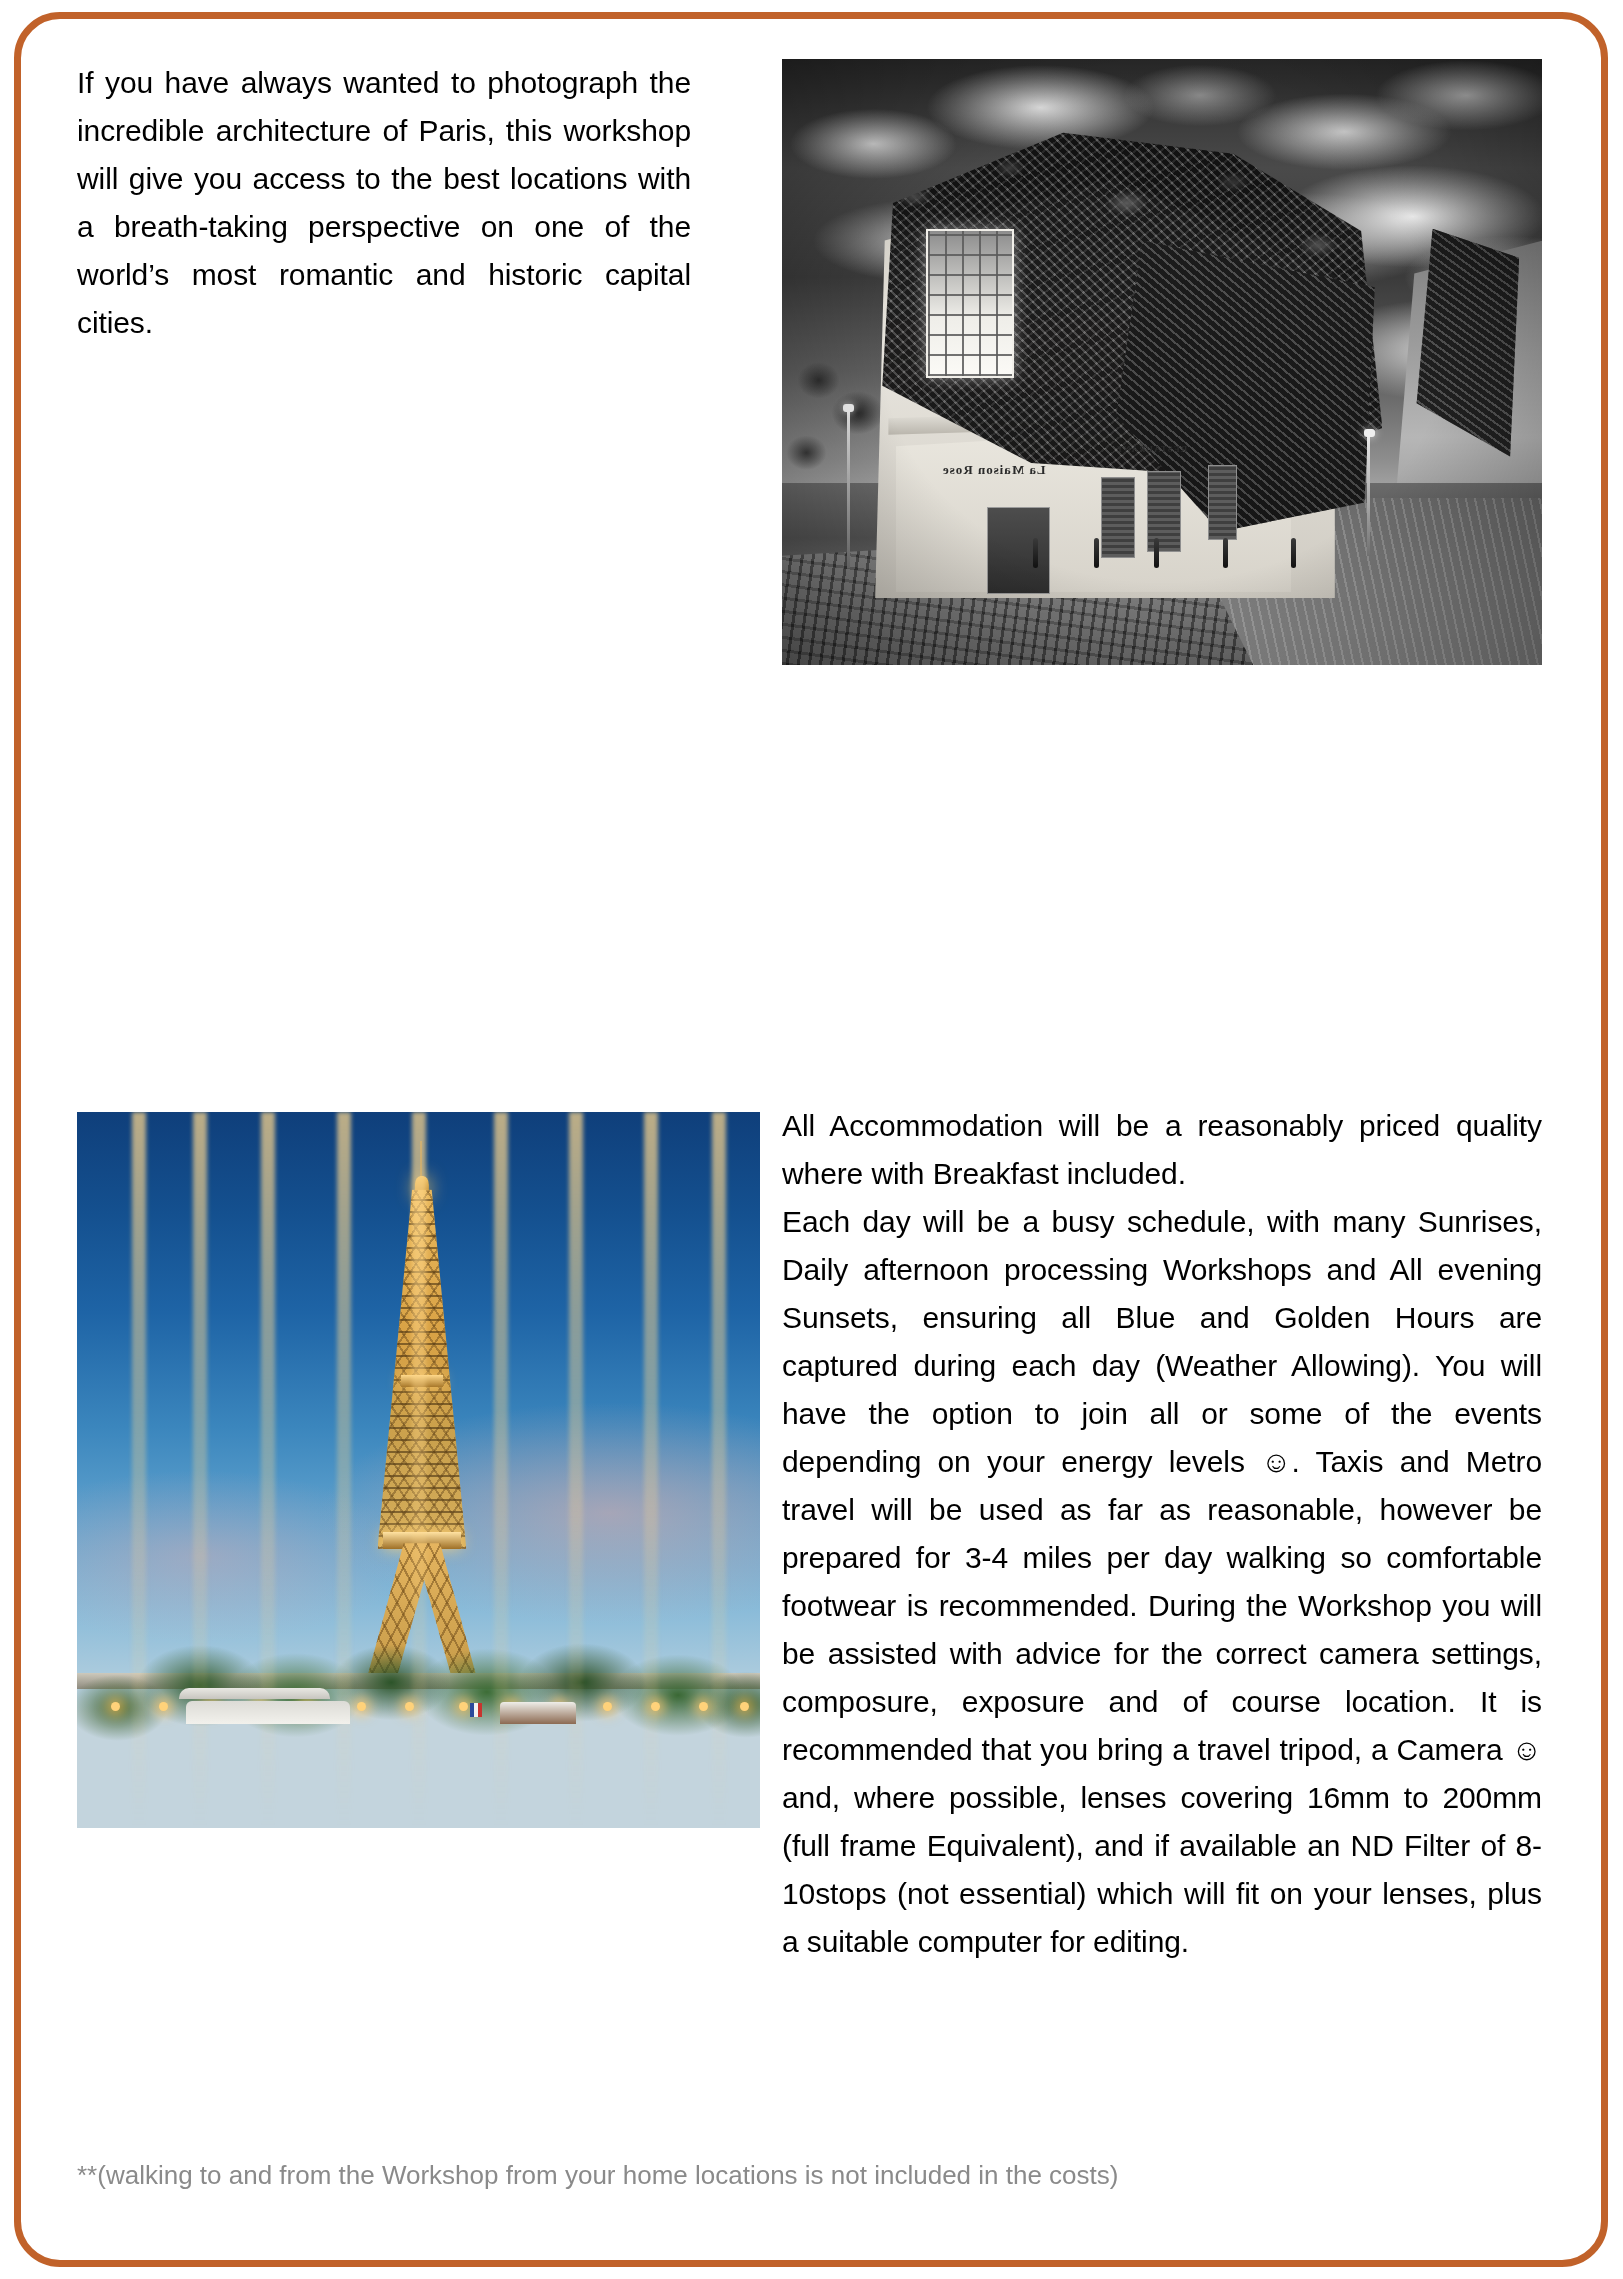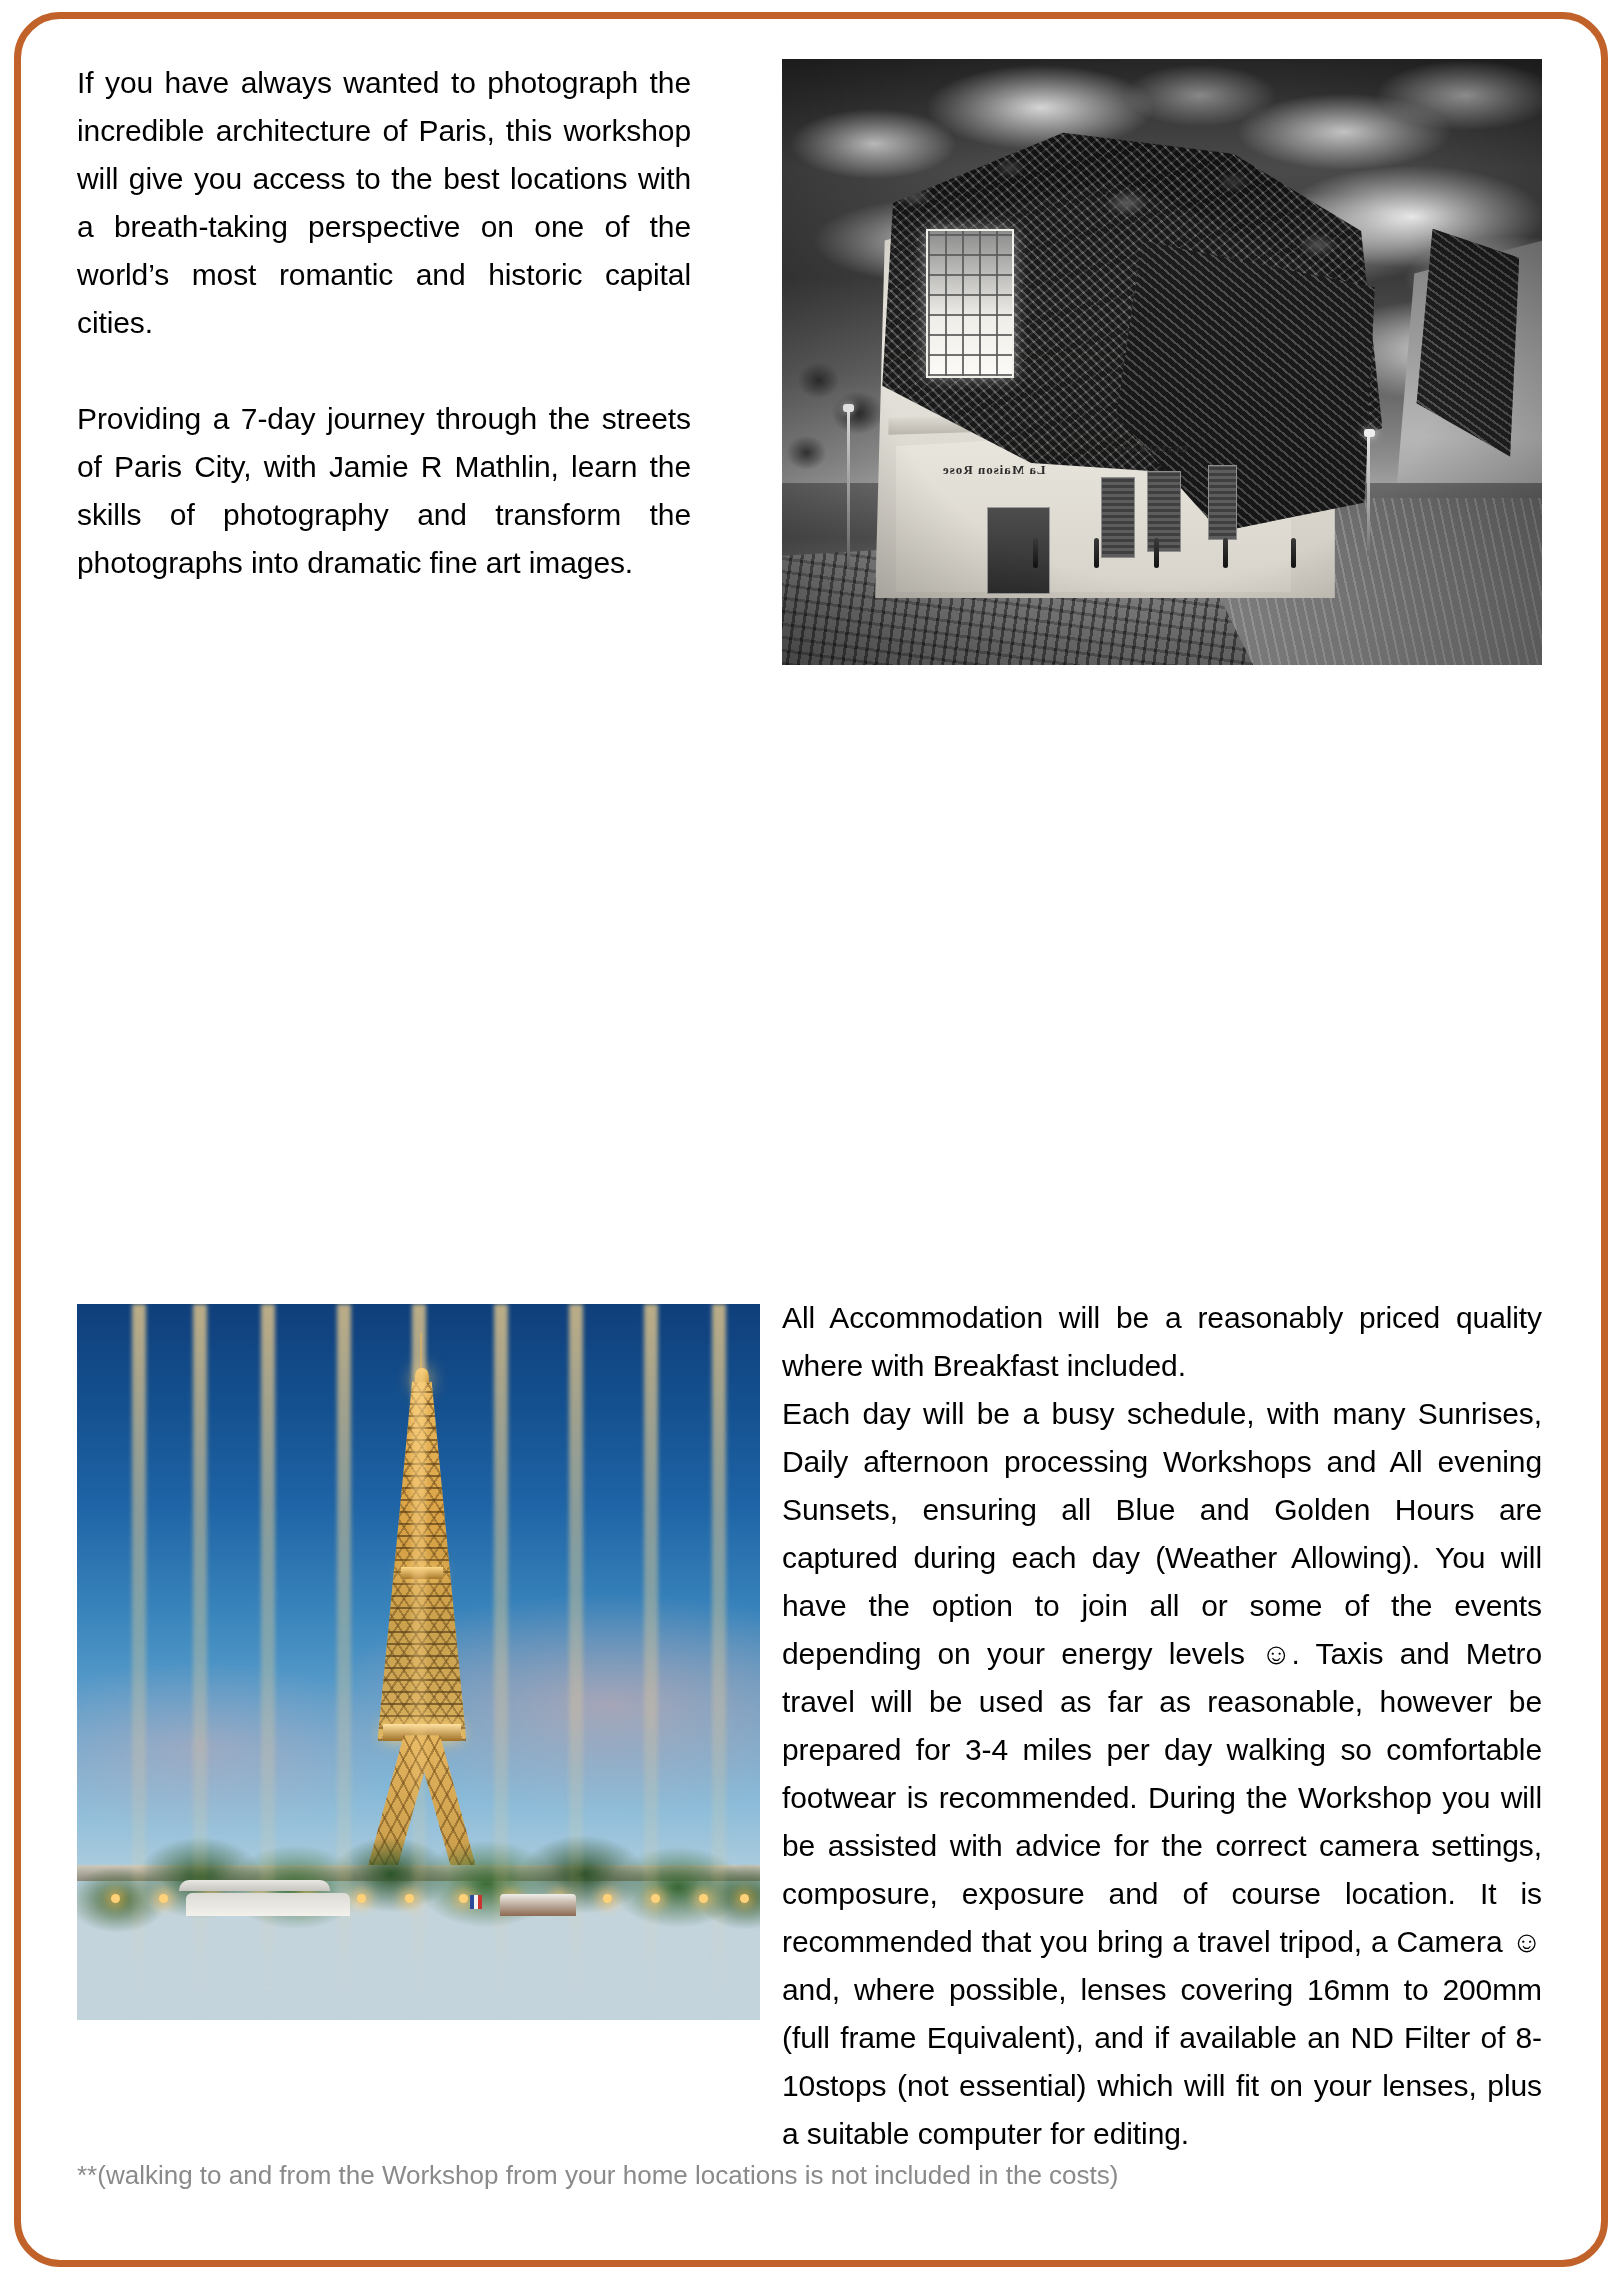--- a/index.html
+++ b/index.html
@@ -412,21 +412,20 @@
         <div class="arch-bollard" style="left:41%"></div>
         <div class="arch-bollard" style="left:49%"></div>
         <div class="arch-bollard" style="left:58%"></div>
         <div class="arch-bollard" style="left:67%"></div>
         <div class="vignette"></div>
       </div>
 
       <div class="col-left-text body-text">
         <p>If you have always wanted to photograph the incredible architecture of Paris, this workshop will give you access to the best locations with a breath-taking perspective on one of the world’s most romantic and historic capital cities.</p>
         <div class="gap"></div>
-        <p>Providing a 7-day journey through the streets of Paris City, with Jamie R Mathlin, learn the skills of photography and transform the photographs into dramatic fine art images.</p>
         <div class="gap"></div>
       </div>
 
       <div style="clear:both"></div>
     </div>
 
     <div class="fullwidth-text body-text">
     </div>
 
     <div class="mid-block">

